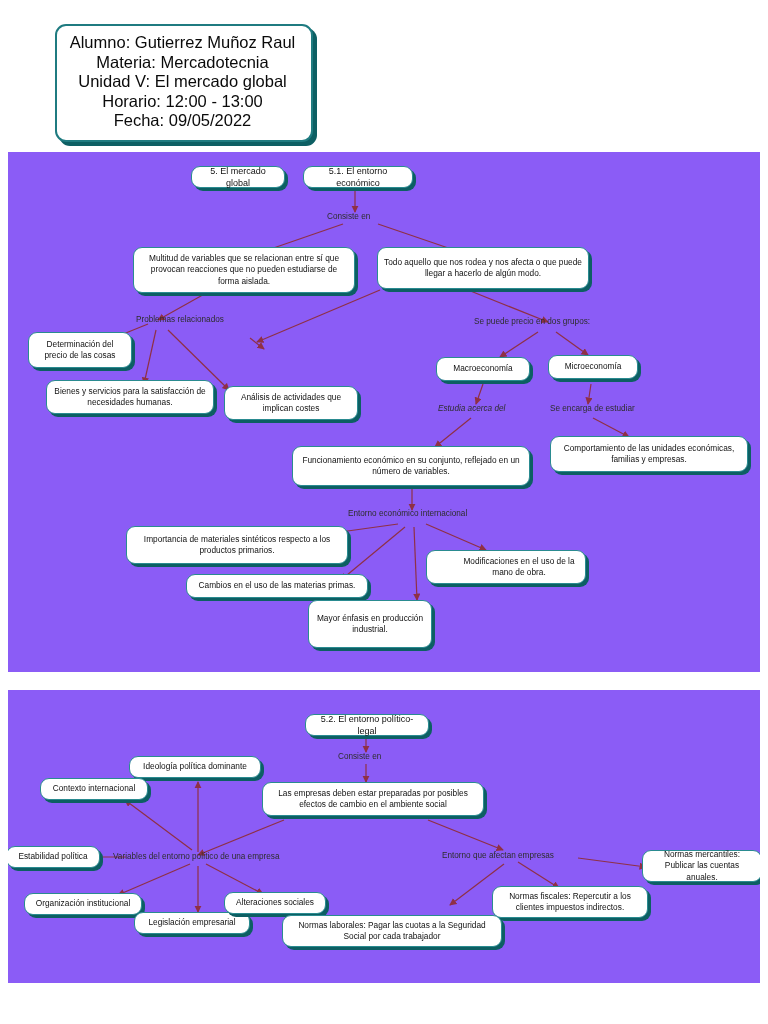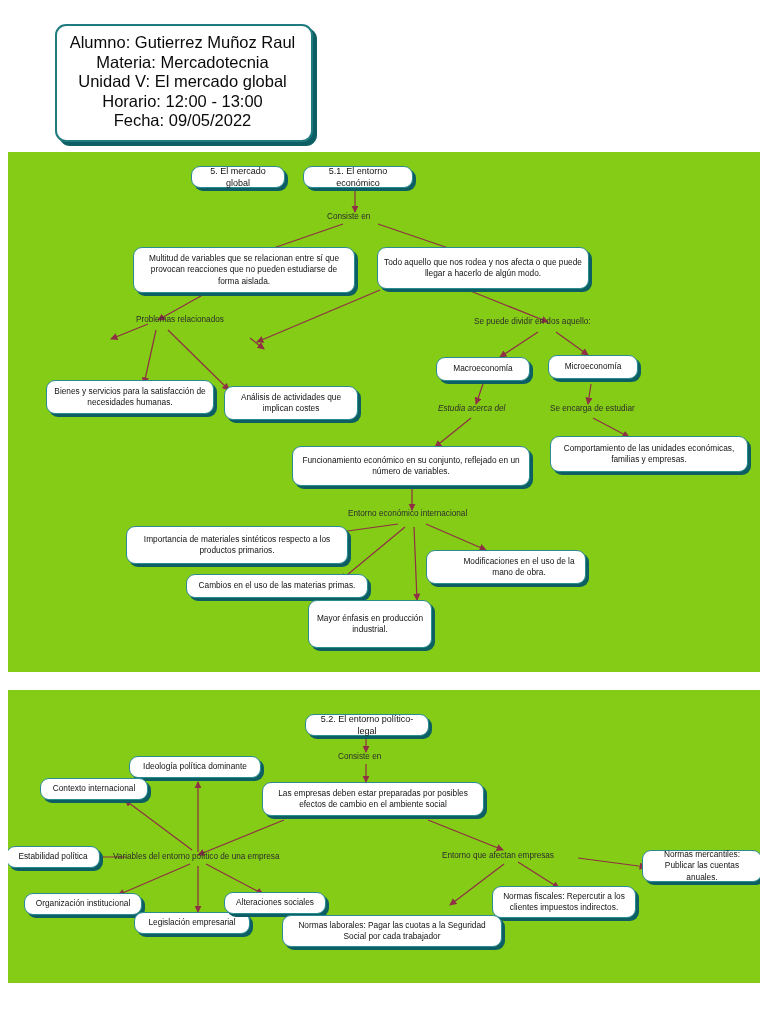--- a/index.html
+++ b/index.html
@@ -18,21 +18,21 @@
     padding:7px 11px 9px 8px;
     box-sizing:border-box;
     text-align:center;
   }
   #header-card .line{
     font-size:16.5px;line-height:19.5px;color:#0a0a0a;white-space:nowrap;
   }
   
   .map-panel{
     position:absolute;
-    background:#84cc16;
+    background:#8b5cf6;
     overflow:hidden;
   }
   #map-panel-1{left:8px;top:152px;width:752px;height:520px;}
   #map-panel-2{left:8px;top:690px;width:752px;height:293px;}
 
   .map-svg{position:absolute;left:0;top:0;width:100%;height:100%;}
 
   
   .node{
     position:absolute;
@@ -125,20 +125,21 @@
   </svg>
 
   <div class="node t9" style="left:183px;top:14px;width:94px;height:22px;">5. El mercado global</div>
 
   <div class="node t9" style="left:295px;top:14px;width:110px;height:22px;">5.1. El entorno económico</div>
 
   <div class="node" style="left:125px;top:95px;width:222px;height:46px;">Multitud de variables que se relacionan entre sí que provocan reacciones que no pueden estudiarse de forma aislada.</div>
 
   <div class="node" style="left:369px;top:95px;width:212px;height:42px;">Todo aquello que nos rodea y nos afecta o que puede llegar a hacerlo de algún modo.</div>
 
+  <div class="node" style="left:20px;top:180px;width:104px;height:36px;">Determinación del precio de las cosas</div>
 
 
   <div class="node" style="left:216px;top:234px;width:134px;height:34px;">Análisis de actividades que implican costes</div>
 
   <div class="node" style="left:38px;top:228px;width:168px;height:34px;">Bienes y servicios para la satisfacción de necesidades humanas.</div>
 
   <div class="node" style="left:428px;top:205px;width:94px;height:24px;">Macroeconomía</div>
 
   <div class="node" style="left:540px;top:203px;width:90px;height:24px;">Microeconomía</div>
 
@@ -149,21 +150,21 @@
   <div class="node" style="left:118px;top:374px;width:222px;height:38px;">Importancia de materiales sintéticos respecto a los productos primarios.</div>
 
   <div class="node" style="left:178px;top:422px;width:182px;height:24px;">Cambios en el uso de las materias primas.</div>
 
   <div class="node" style="left:300px;top:448px;width:124px;height:48px;">Mayor énfasis en producción industrial.</div>
 
   <div class="node" style="left:418px;top:398px;width:160px;height:34px;padding-left:32px;">Modificaciones en el uso de la mano de obra.</div>
 
   <div class="edge-label" style="left:319px;top:60px;">Consiste en</div>
   <div class="edge-label" style="left:128px;top:163px;">Problemas relacionados</div>
-  <div class="edge-label" style="left:466px;top:165px;">Se puede dividir en dos aquello:</div>
+  <div class="edge-label" style="left:466px;top:165px;">Se puede precio en dos grupos:</div>
   <div class="edge-label" style="left:430px;top:252px;font-style:italic;">Estudia acerca del</div>
   <div class="edge-label" style="left:542px;top:252px;">Se encarga de estudiar</div>
   <div class="edge-label" style="left:340px;top:357px;">Entorno económico internacional</div>
 </div>
 
 <div class="map-panel" id="map-panel-2">
 
   <svg class="map-svg" viewBox="0 0 752 293" preserveAspectRatio="none">
     <defs>
       <marker id="ah2" markerWidth="7" markerHeight="7" refX="5.4" refY="3" orient="auto">
@@ -211,20 +212,20 @@
   <div class="node" style="left:-2px;top:156px;width:94px;height:22px;">Estabilidad política</div>
 
   <div class="node" style="left:16px;top:203px;width:118px;height:22px;">Organización institucional</div>
 
   <div class="node" style="left:126px;top:222px;width:116px;height:22px;">Legislación empresarial</div>
 
   <div class="node" style="left:216px;top:202px;width:102px;height:22px;">Alteraciones sociales</div>
 
   <div class="node" style="left:634px;top:160px;width:120px;height:32px;">Normas mercantiles: Publicar las cuentas anuales.</div>
 
-  <div class="node" style="left:484px;top:196px;width:144px;height:32px;">Normas  fiscales: Repercutir a los clientes impuestos indirectos.</div>
+  <div class="node" style="left:484px;top:196px;width:156px;height:32px;">Normas  fiscales: Repercutir a los clientes impuestos indirectos.</div>
 
   <div class="node" style="left:274px;top:225px;width:220px;height:32px;">Normas laborales: Pagar las cuotas a la Seguridad Social por cada trabajador</div>
 
   <div class="edge-label" style="left:330px;top:62px;">Consiste en</div>
   <div class="edge-label" style="left:105px;top:162px;">Variables del entorno político de una empresa</div>
   <div class="edge-label" style="left:434px;top:161px;">Entorno que afectan empresas</div>
 </div>
 
 </body></html>

